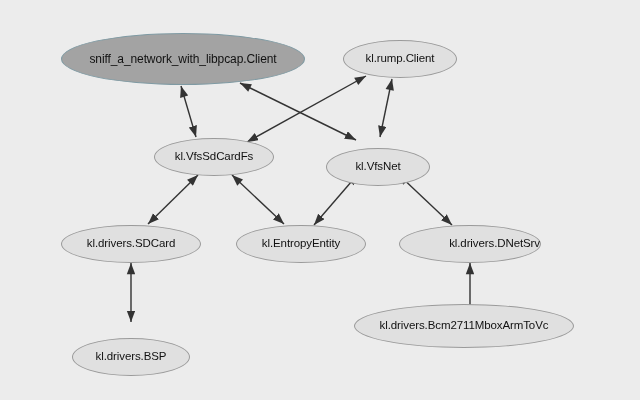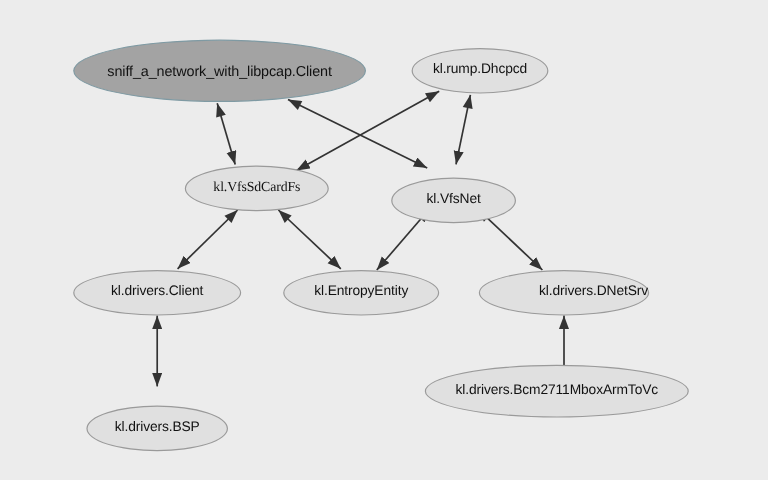--- a/index.html
+++ b/index.html
@@ -76,30 +76,30 @@
         <line x1="131" y1="263" x2="131" y2="322" stroke="#333333" stroke-width="1.4" marker-end="url(#arrow-end)" marker-start="url(#arrow-start)"></line>
         <line x1="470" y1="263" x2="470" y2="319" stroke="#333333" stroke-width="1.4" marker-end="url(#arrow-end)" marker-start="url(#arrow-start)"></line>
       </g>
   </svg>
 
   <div id="node-layer">
       <div class="node root" style="left: 61px; top: 33px; width: 244px; height: 52px;">
         <span class="node-label">sniff_a_network_with_libpcap.Client</span>
       </div>
       <div class="node" style="left: 343px; top: 40px; width: 114px; height: 38px;">
-        <span class="node-label">kl.rump.Dhcpcd</span>
+        <span class="node-label">kl.rump.Client</span>
       </div>
-      <div class="node" style="left: 154px; top: 138px; width: 120px; height: 38px; font-family: Liberation Serif, serif;">
+      <div class="node" style="left: 154px; top: 138px; width: 120px; height: 38px;">
         <span class="node-label">kl.VfsSdCardFs</span>
       </div>
       <div class="node" style="left: 326px; top: 148px; width: 104px; height: 38px;">
         <span class="node-label">kl.VfsNet</span>
       </div>
       <div class="node" style="left: 61px; top: 225px; width: 140px; height: 38px;">
-        <span class="node-label">kl.drivers.Client</span>
+        <span class="node-label">kl.drivers.SDCard</span>
       </div>
       <div class="node" style="left: 236px; top: 225px; width: 130px; height: 38px;">
         <span class="node-label">kl.EntropyEntity</span>
       </div>
       <div class="node" style="left: 399px; top: 225px; width: 142px; height: 38px; justify-content: flex-end;">
         <span class="node-label">kl.drivers.DNetSrv</span>
       </div>
       <div class="node" style="left: 72px; top: 338px; width: 118px; height: 38px;">
         <span class="node-label">kl.drivers.BSP</span>
       </div>

